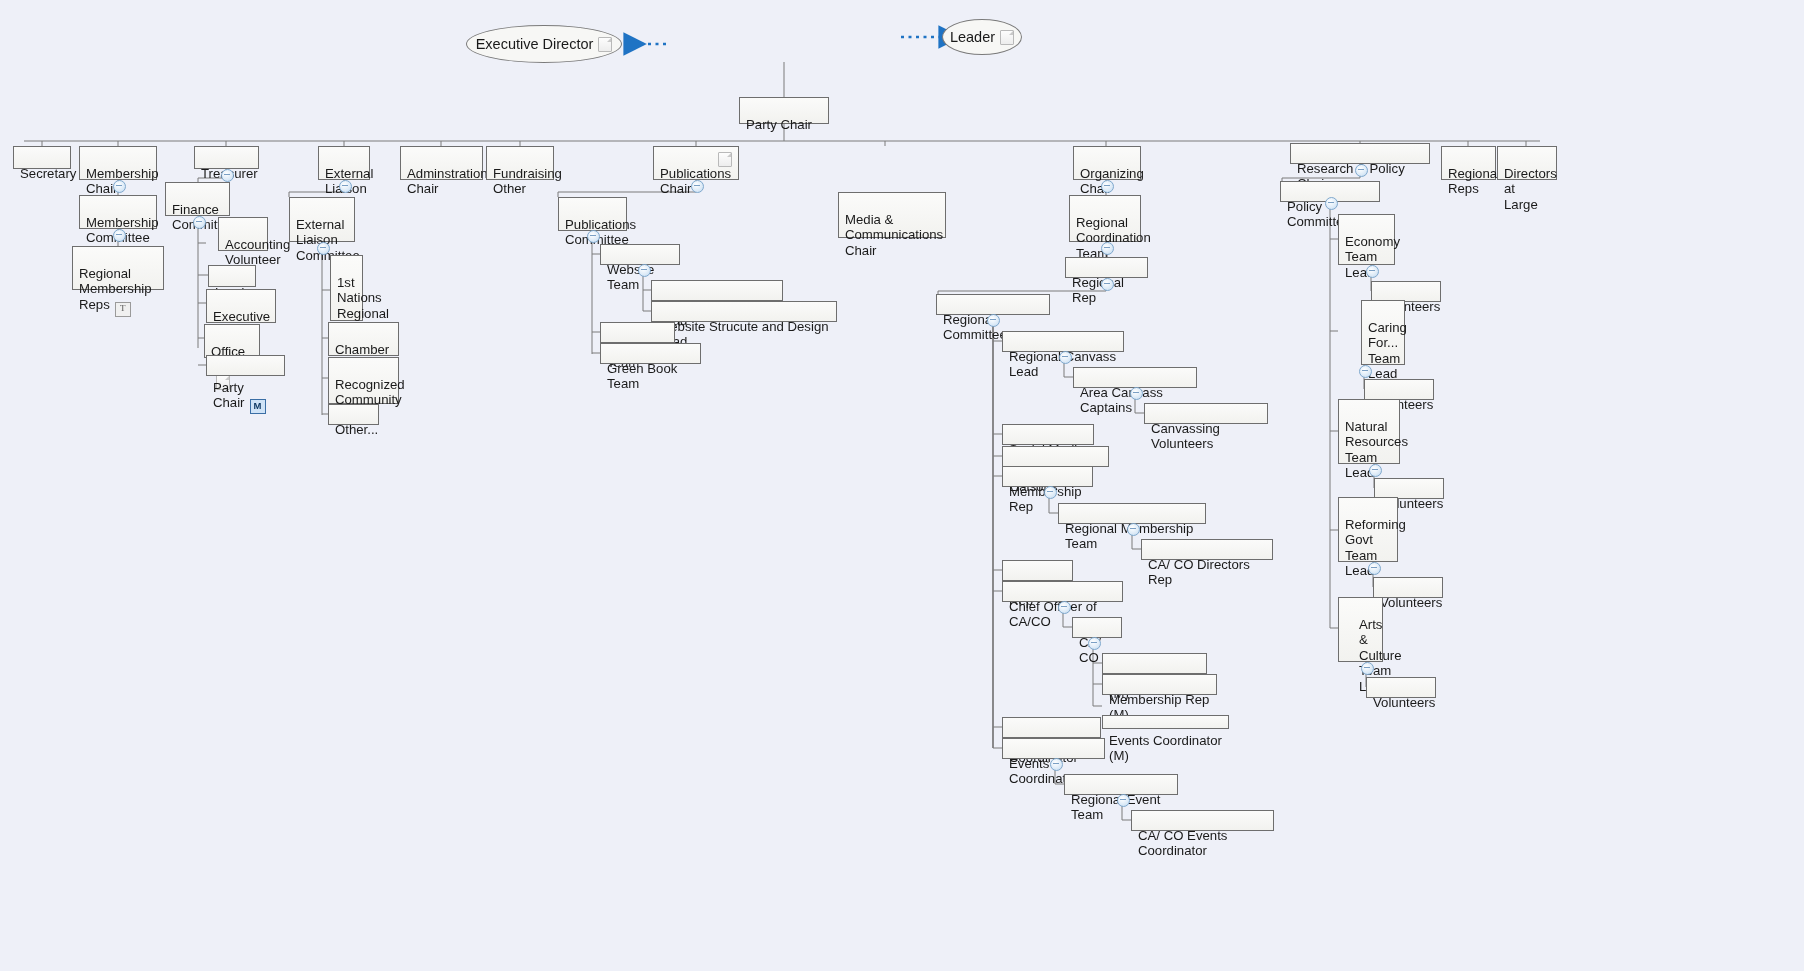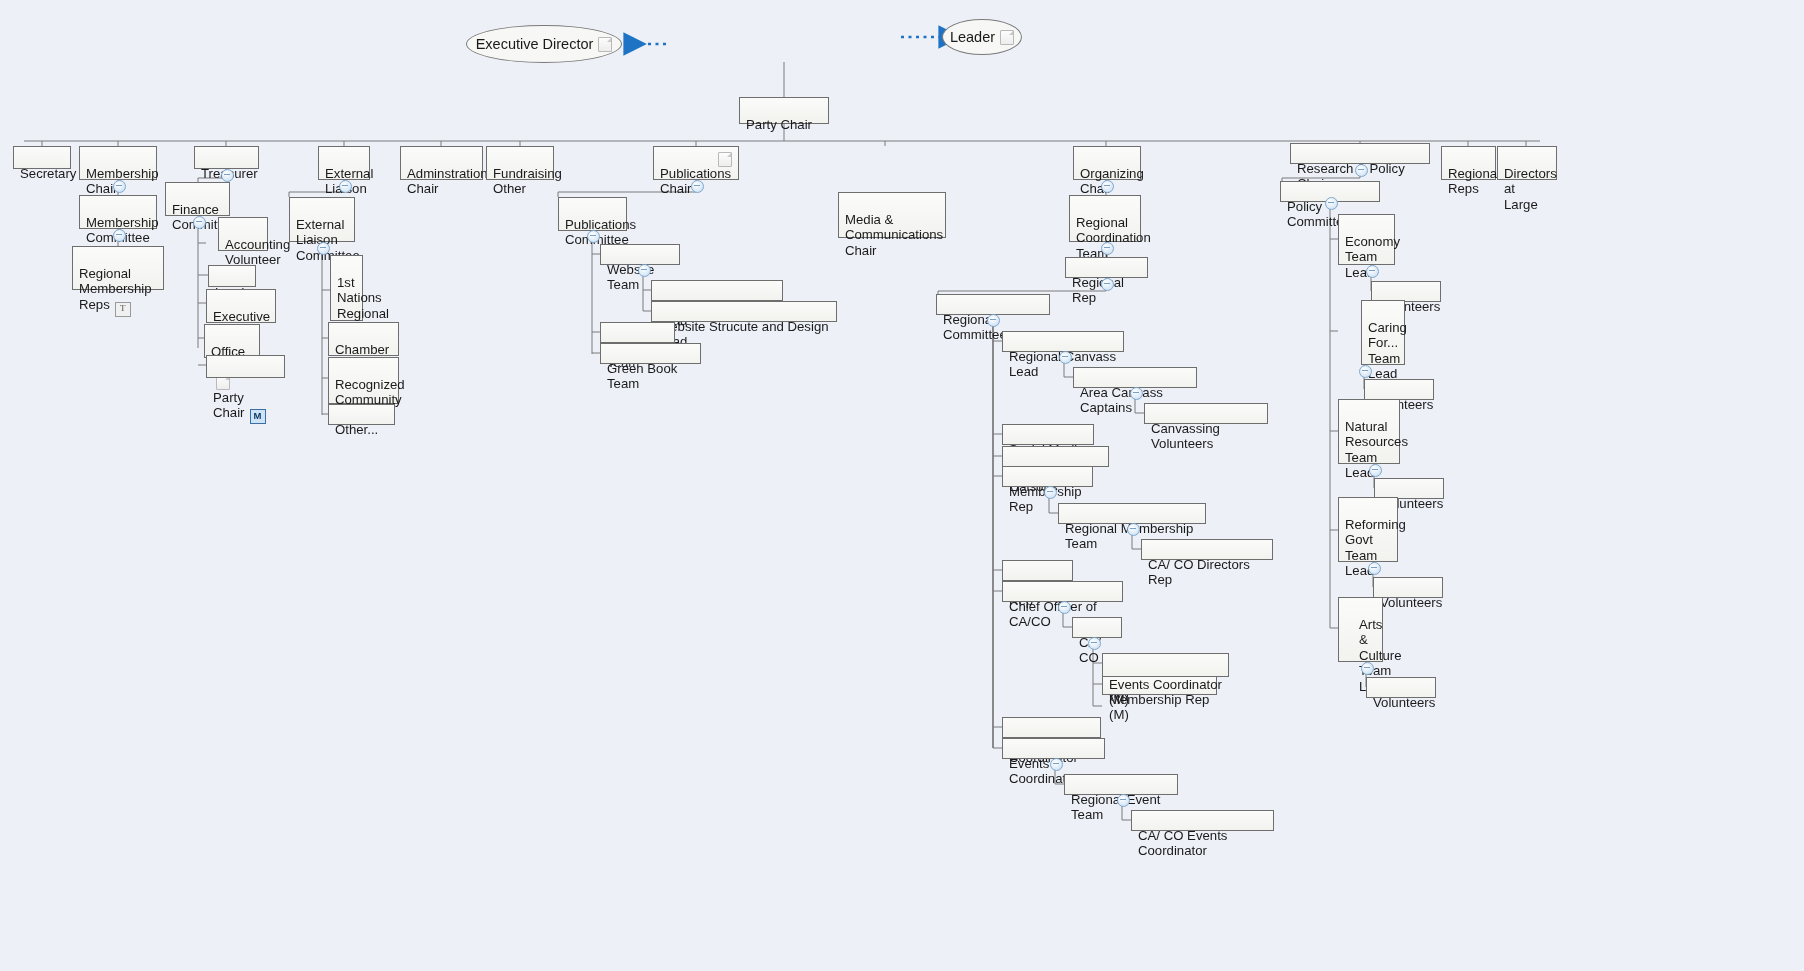--- a/index.html
+++ b/index.html
@@ -264,21 +264,21 @@
     <span class="lbl">Leader</span>
   </div>
   <div class="node" style="left:206px;top:289px;width:70px;height:34px;">
     <span class="lbl">Executive
 Director</span><span class="badge doc"></span>
   </div>
   <div class="node" style="left:204px;top:324px;width:56px;height:34px;">
     <span class="lbl">Office
 Lead</span><span class="badge doc"></span>
   </div>
-  <div class="node" style="left:206px;top:355px;width:79px;height:21px;padding-top:18px;">
+  <div class="node" style="left:206px;top:355px;width:79px;height:21px;padding-top:8px;">
     <span class="lbl">Party Chair</span><span class="badge mbox">M</span>
   </div>
 
   <div class="node" style="left:318px;top:146px;width:52px;height:34px;">
     <span class="lbl">External
 Liaison</span>
   </div>
   <div class="knob" style="left:339px;top:180px;"></div>
 
   <div class="node" style="left:289px;top:197px;width:66px;height:45px;">
@@ -296,21 +296,21 @@
   </div>
   <div class="node" style="left:328px;top:322px;width:71px;height:34px;">
     <span class="lbl">Chamber of
 Commerce</span>
   </div>
   <div class="node" style="left:328px;top:357px;width:71px;height:47px;">
     <span class="lbl">Recognized
 Community
 Groups</span>
   </div>
-  <div class="node" style="left:328px;top:404px;width:67px;height:21px;padding-top:1px;">
+  <div class="node" style="left:328px;top:404px;width:51px;height:21px;padding-top:1px;">
     <span class="lbl">Other...</span>
   </div>
 
   <div class="node" style="left:400px;top:146px;width:83px;height:34px;">
     <span class="lbl">Adminstration
 Chair</span>
   </div>
 
   <div class="node" style="left:486px;top:146px;width:68px;height:34px;">
     <span class="lbl">Fundraising
@@ -422,21 +422,21 @@
     <span class="lbl">CA/ CO</span>
   </div>
   <div class="knob" style="left:1088px;top:637px;"></div>
 
   <div class="node" style="left:1102px;top:653px;width:105px;height:21px;padding-top:1px;">
     <span class="lbl">Financial Agent (M)</span>
   </div>
   <div class="node" style="left:1102px;top:674px;width:115px;height:21px;padding-top:1px;">
     <span class="lbl">Membership Rep (M)</span>
   </div>
-  <div class="node" style="left:1102px;top:653px;width:127px;height:24px;padding-top:7px;">
+  <div class="node" style="left:1102px;top:715px;width:127px;height:14px;padding-top:1px;">
     <span class="lbl">Events Coordinator (M)</span>
   </div>
 
   <div class="node" style="left:1002px;top:717px;width:99px;height:21px;padding-top:1px;">
     <span class="lbl">Media Coordinator</span>
   </div>
   <div class="node" style="left:1002px;top:738px;width:103px;height:21px;padding-top:1px;">
     <span class="lbl">Events Coordinator</span>
   </div>
   <div class="knob" style="left:1050px;top:758px;"></div>

